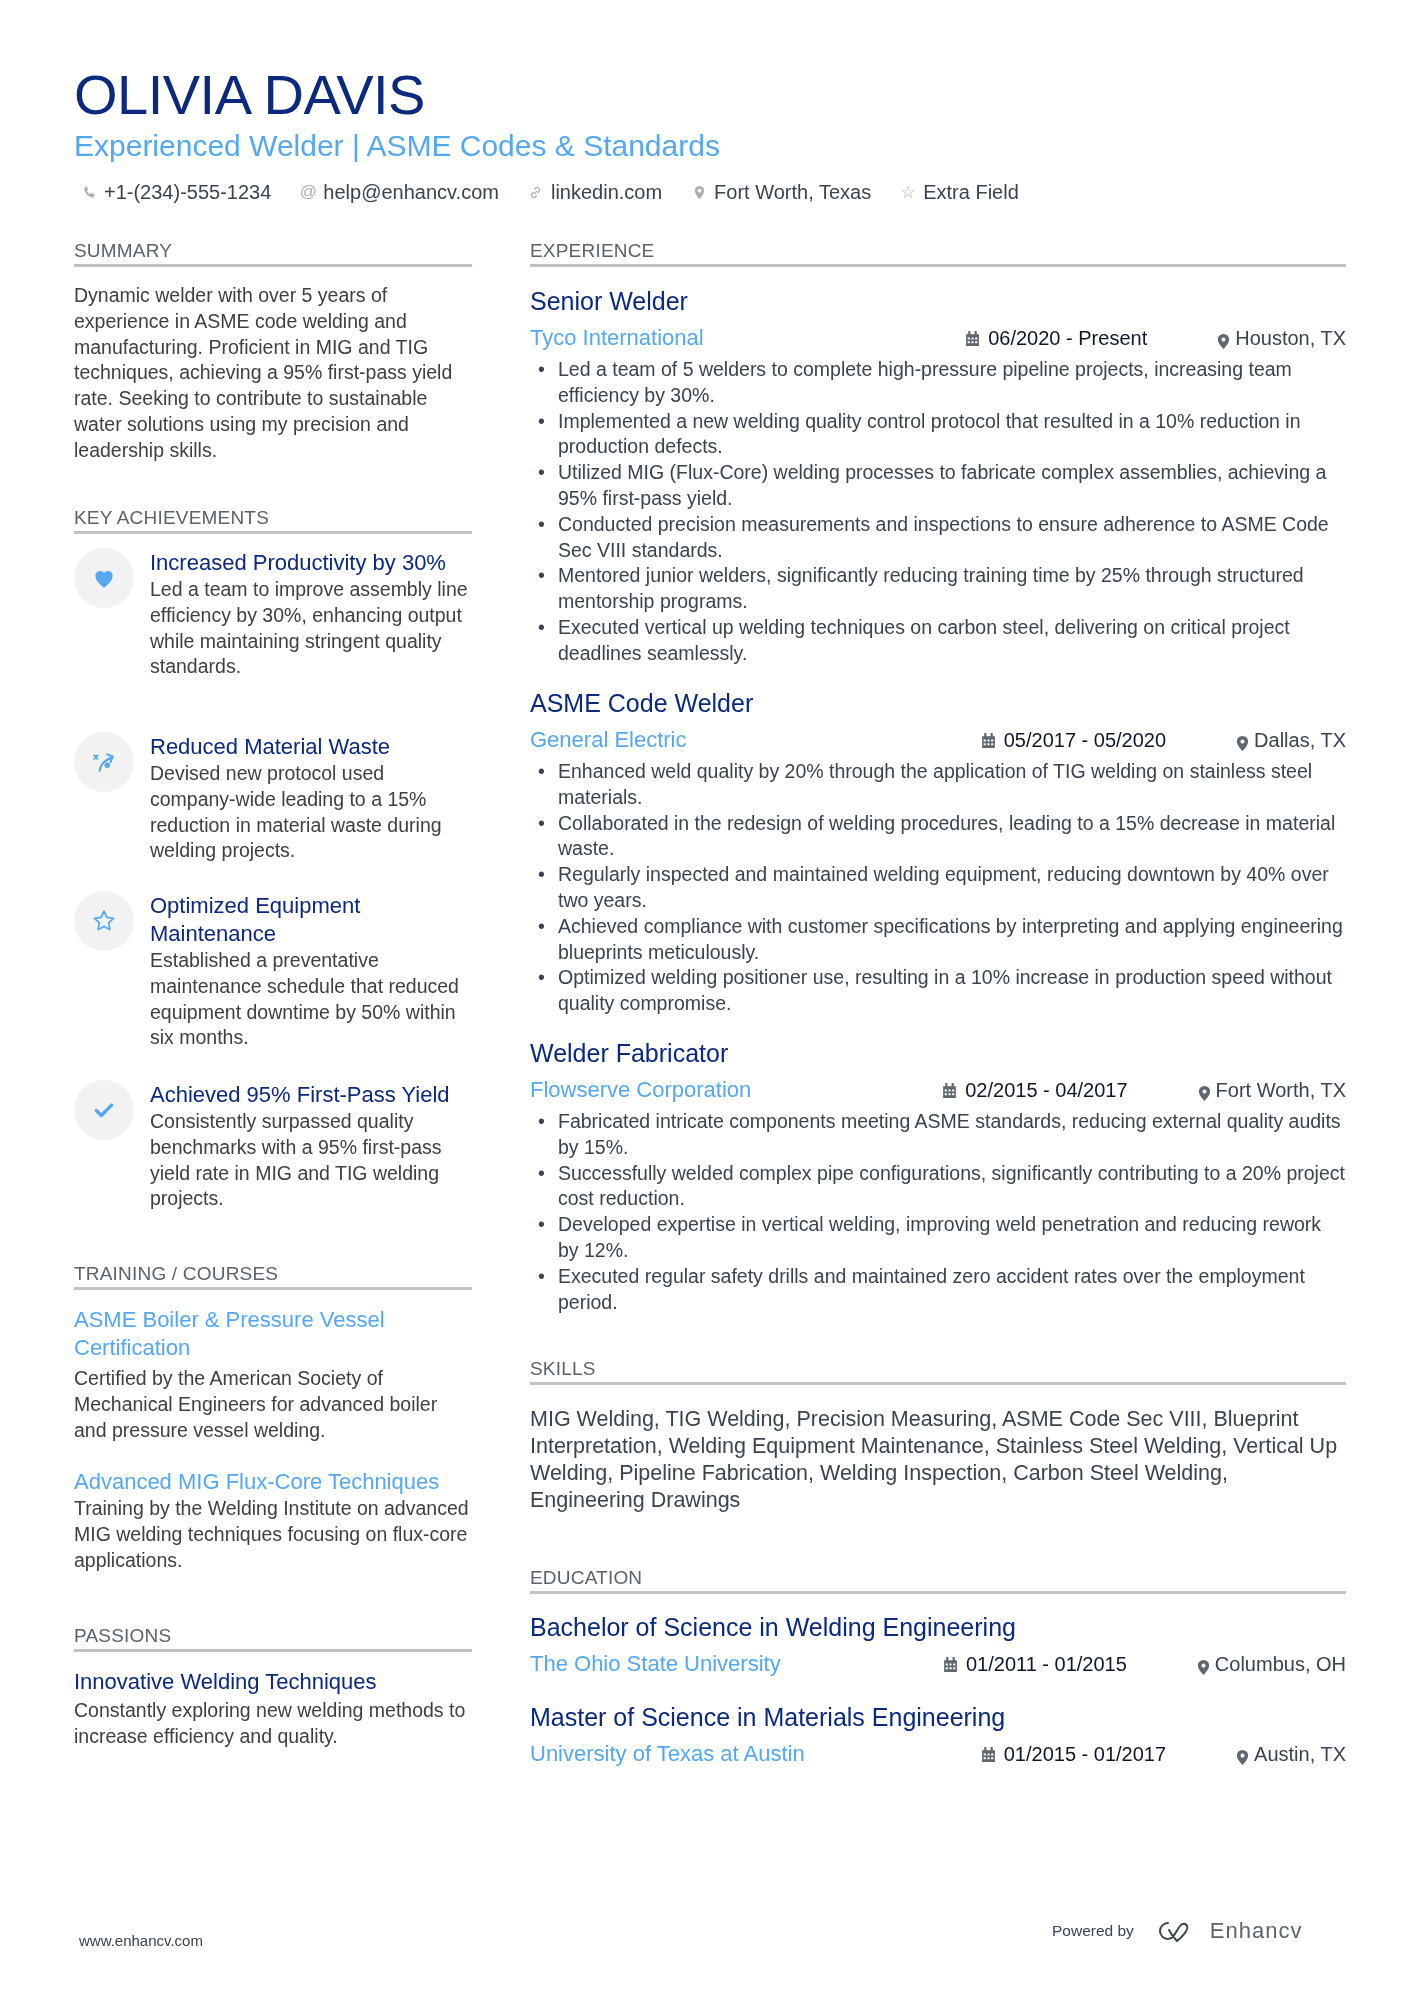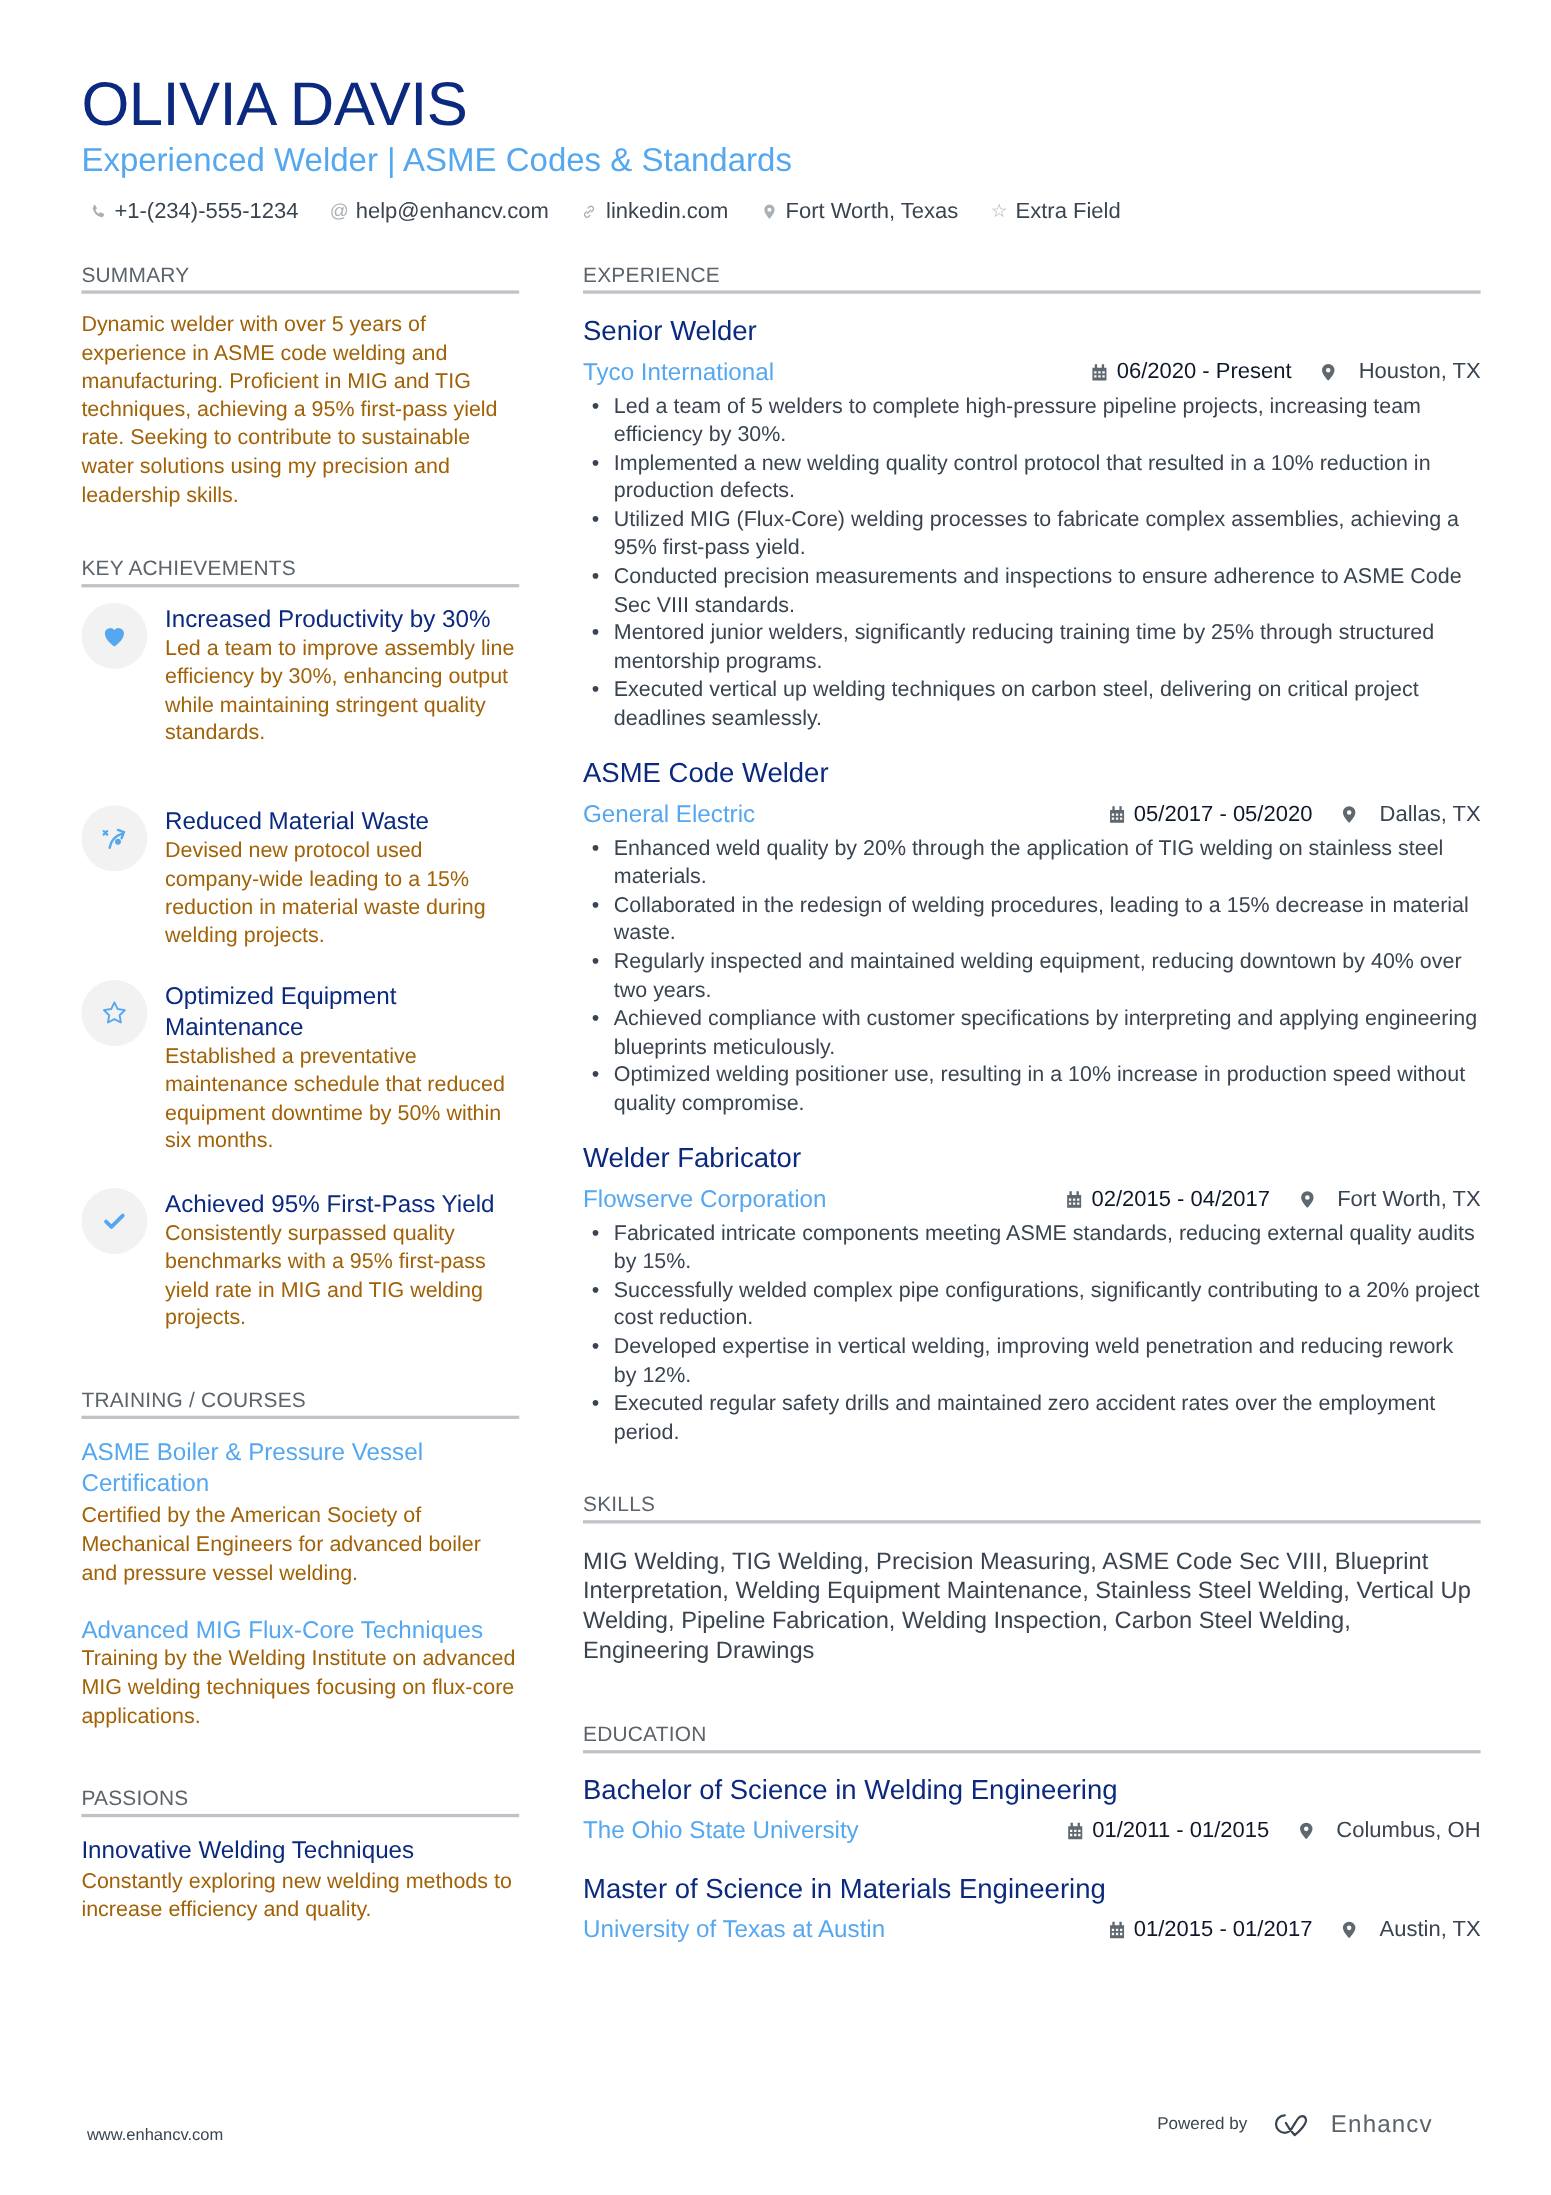--- a/index.html
+++ b/index.html
@@ -14,36 +14,36 @@
   .contact { display: flex; align-items: center; gap: 6px; }
   .contact .ic { color: #a9b0b7; font-size: 17px; display: inline-flex; width: 18px; justify-content: center; }
   .contact .ic svg { width: 15px; height: 15px; fill: #a9b0b7; }
 
   
   .sec { font-size: 19px; color: #5b636b; letter-spacing: 0.2px; text-transform: uppercase; white-space: nowrap; line-height: 24px; }
   .rule { height: 3px; background: #bfc3c7; }
 
   
   .lcol { left: 74px; width: 398px; }
-  .para { font-size: 19.5px; line-height: 25.8px; color: #a16207; }
+  .para { font-size: 19.5px; line-height: 25.8px; color: #404040; }
   .ach { position: absolute; left: 74px; width: 398px; }
   .ach .circle { position: absolute; left: 0; top: -1px; width: 60px; height: 60px; border-radius: 50%; background: #f2f2f2; display: flex; align-items: center; justify-content: center; }
   .ach .circle svg { width: 26px; height: 26px; }
   .ach .txt { position: absolute; left: 76px; width: 325px; }
   .ttl { font-size: 22px; line-height: 28px; color: #0b2a7f; }
   .ttl-light { font-size: 22px; line-height: 28px; color: #55a8ef; }
 
   
   .rcol { left: 530px; width: 816px; }
   .job-title { font-size: 25px; line-height: 30px; color: #0b2a7f; white-space: nowrap; }
   .meta-row { display: flex; justify-content: space-between; align-items: center; height: 30px; }
   .company { font-size: 22px; color: #55a8ef; white-space: nowrap; }
   .meta { display: flex; align-items: center; gap: 26px; font-size: 20px; white-space: nowrap; }
   .meta .date { color: #0f172a; display: flex; align-items: center; gap: 8px; }
-  .meta .loc { color: #3a4450; display: flex; align-items: center; gap: 20px; }
+  .meta .loc { color: #3a4450; display: flex; align-items: flex-end; gap: 4px; margin-left: 43px; }
   .meta svg { width: 15px; height: 17px; fill: #5f676f; }
   ul.bul { margin: 4px 0 0 0; padding: 0 0 0 28px; list-style: none; }
   ul.bul li { position: relative; font-size: 19.5px; line-height: 25.8px; color: #3a4450; }
   ul.bul li::before { content: "•"; position: absolute; left: -20px; top: 0; color: #3a4450; }
 
   .skills { font-size: 21.5px; line-height: 27px; color: #3a4450; }
 
   
   .footer-left { left: 79px; top: 1932px; font-size: 15px; color: #3a4450; }
   .footer-right { left: 1052px; top: 1918px; display: flex; align-items: center; gap: 20px; }

